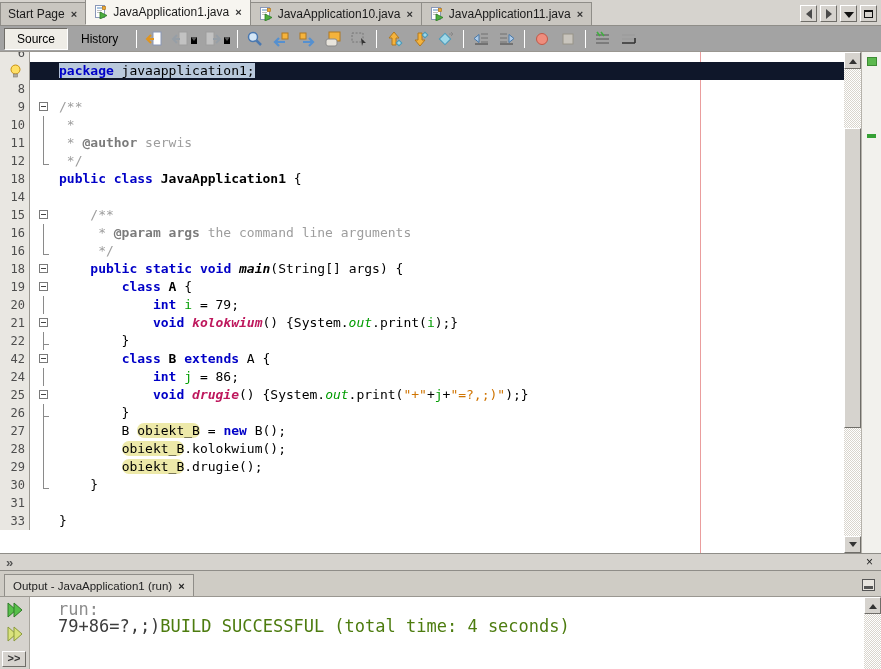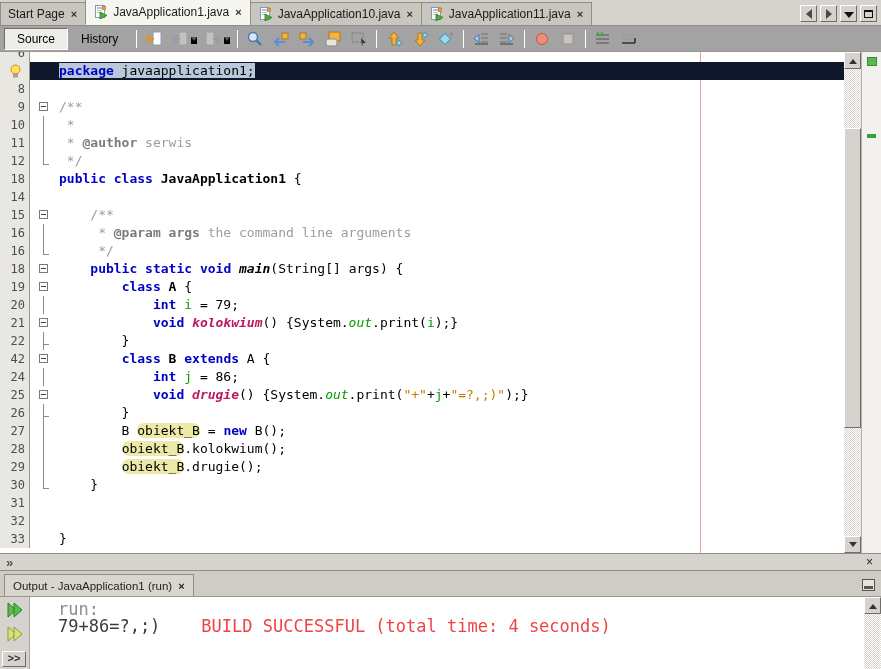--- a/index.html
+++ b/index.html
@@ -89,21 +89,21 @@
   .out-tab .close { font-weight:bold; font-size:11px; }
   .out-minbtn { margin-left:auto; margin-right:6px; margin-bottom:5px; width:13px; height:12px; border:1px solid #555; background:#e7e4de; position:relative; }
   .out-minbtn::after { content:""; position:absolute; left:1px; right:1px; bottom:1px; height:3px; background:#555; }
   .out-body { position:absolute; left:0; top:597px; width:881px; height:72px; background:#fff; }
   .out-rail { position:absolute; left:0; top:0; width:30px; height:72px; background:#d6d3ce; border-right:1px solid #a9a69f; }
   .railbtn { width:24px; height:22px; margin:2px auto 2px; display:flex; align-items:center; justify-content:center; }
   .exp-btn { position:absolute; bottom:2px; left:2px; width:24px; height:16px; background:#d6d3ce; border:1px solid; border-color:#fff #6f6d68 #6f6d68 #fff; font-size:11px; font-weight:bold; color:#333; text-align:center; line-height:13px; }
   .out-text { position:absolute; left:31px; top:4px; right:18px; font-family:"DejaVu Sans Mono", monospace; font-size:17px; line-height:17px; white-space:pre; padding-left:27px; }
   .ot-dim { color:#8c8c8c; }
   .ot-plain { color:#3d3d3d;text-align:right; }
-  .ot-green { color:#ef4444;margin-left:41px; }
+  .ot-green { color:#4d7c0f; }
   .out-scroll { position:absolute; right:0; top:0; width:17px; height:72px; background-color:#d9d5cd;
     background-image:linear-gradient(45deg,#fff 25%,transparent 25% 75%,#fff 75%),linear-gradient(45deg,#fff 25%,transparent 25% 75%,#fff 75%);
     background-size:2px 2px; background-position:0 0,1px 1px; }
 </style>
 </head>
 <body>
 
 <div class="tabbar">
   <div class="tabs">
       <div class="tab">
@@ -466,25 +466,20 @@
           <span class="fm fm-end"></span>
         </div>
         <div class="codec"><span class="tok-p">    }</span></div>
       </div>
       <div class="ed-row">
         <div class="gut">31</div>
         <div class="foldc"></div>
         <div class="codec"></div>
       </div>
       <div class="ed-row">
-        <div class="gut">32</div>
-        <div class="foldc"></div>
-        <div class="codec"></div>
-      </div>
-      <div class="ed-row">
         <div class="gut">33</div>
         <div class="foldc"></div>
         <div class="codec"><span class="tok-p">}</span></div>
       </div>
     </div>
 </div>
 
 <div class="vscroll">
   <div class="sbtn sb-up">
       <span class="sb-tri-up"></span>

